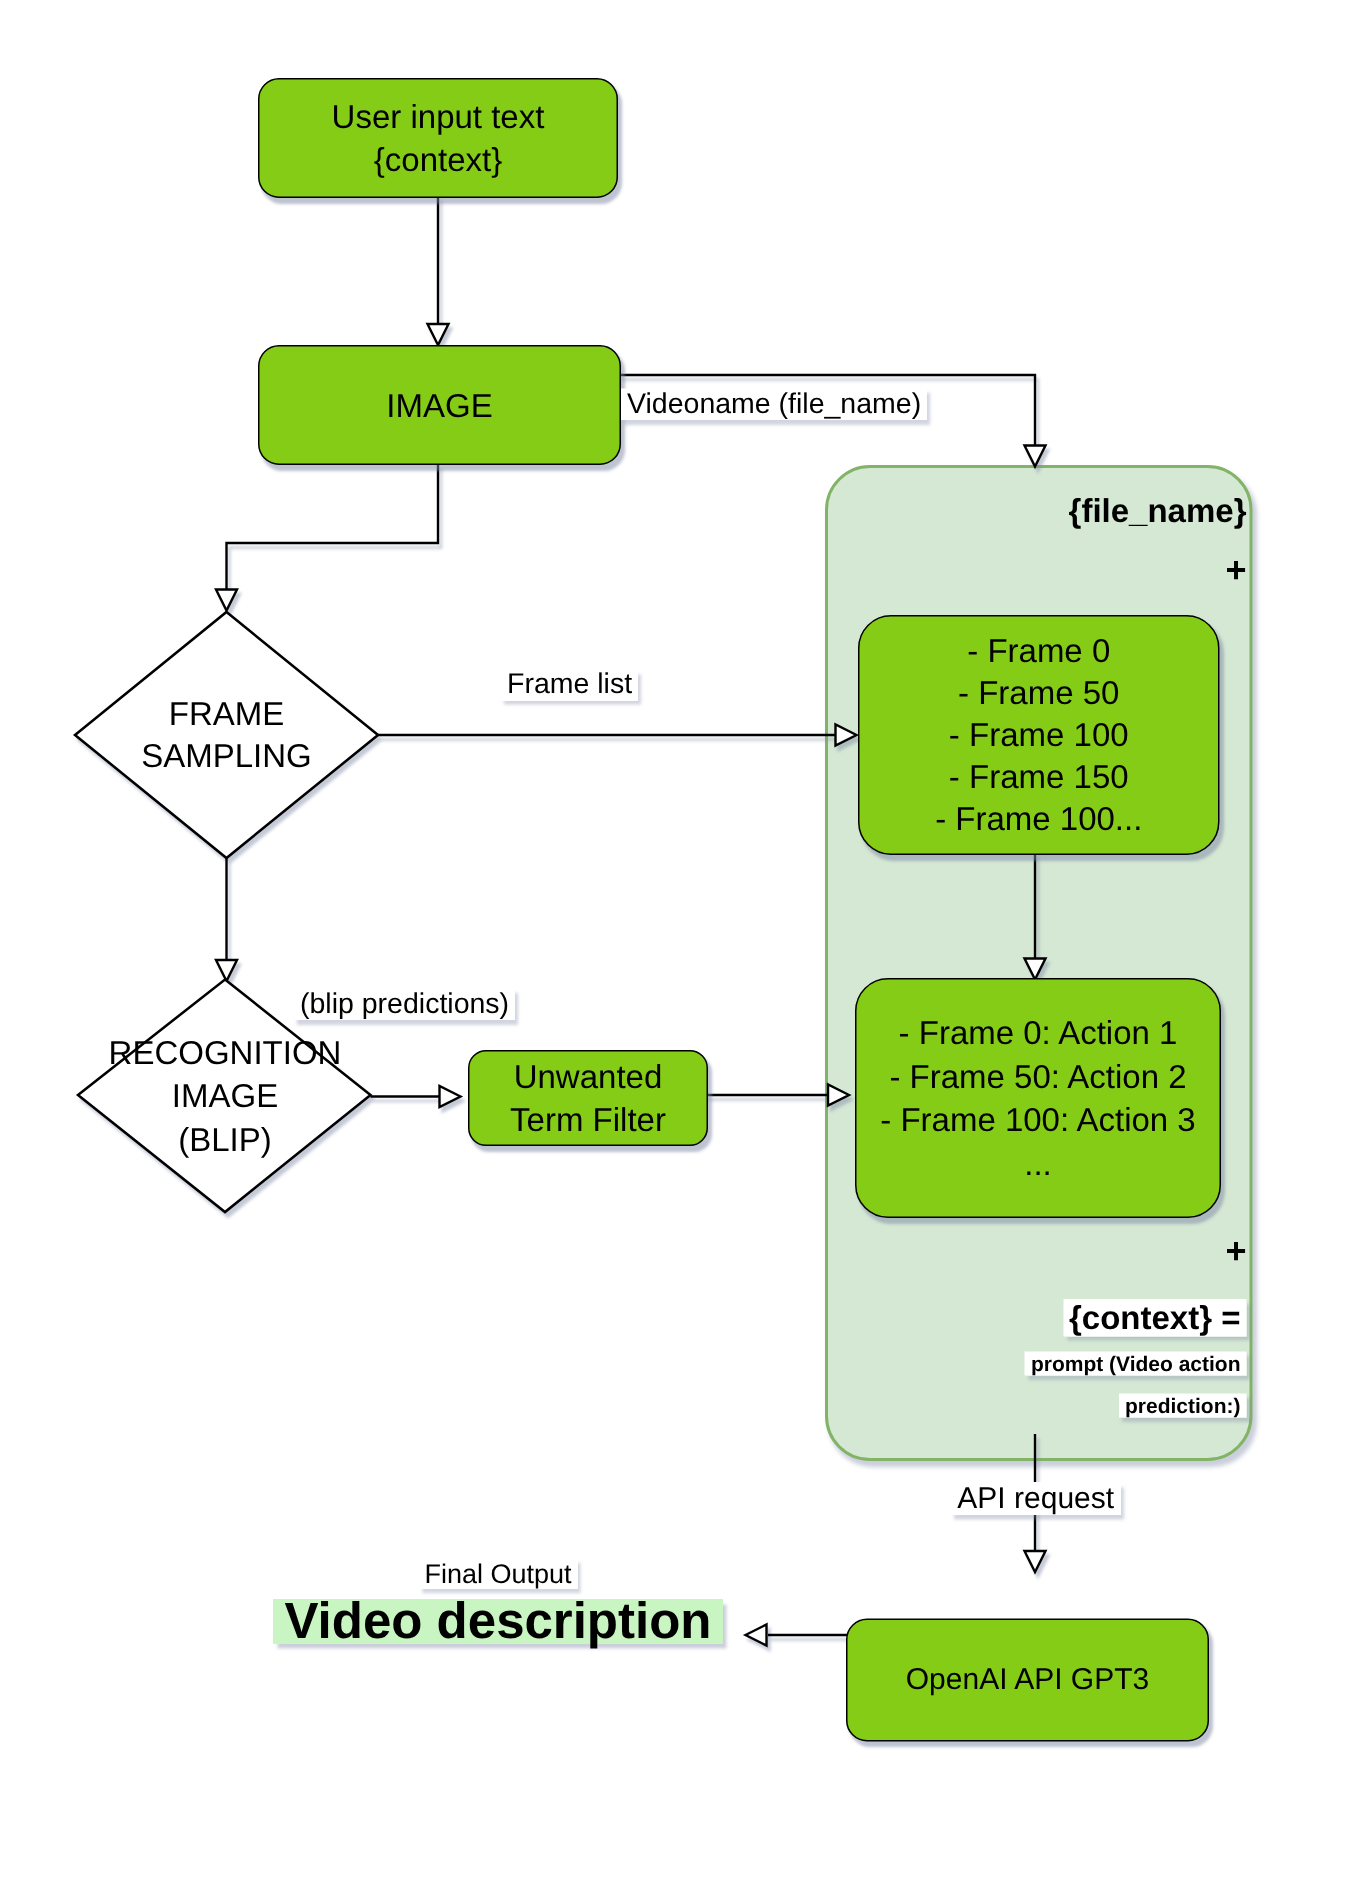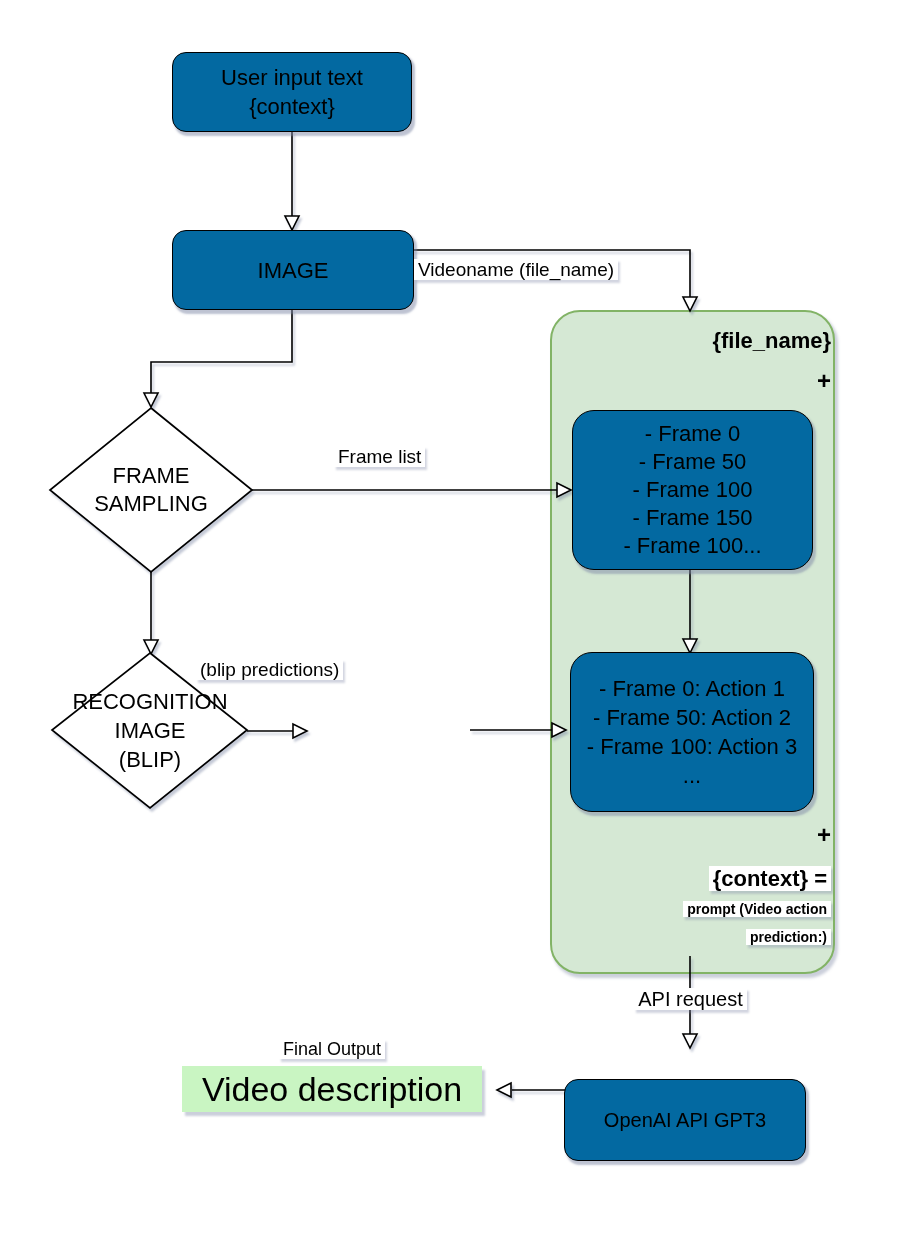--- a/index.html
+++ b/index.html
@@ -6,21 +6,21 @@
   .canvas{
     position:relative;width:914px;height:1256px;background:#fff;overflow:hidden;
     font-family:"Liberation Sans","DejaVu Sans",sans-serif;color:#000;
   }
   .wires{position:absolute;left:0;top:0;z-index:2;
     filter:drop-shadow(2px 3px 1px rgba(125,135,165,0.45));}
   .wires .edge{fill:none;stroke:var(--stroke,#000);stroke-width:1.6;}
   .wires .head{fill:#fff;stroke:var(--stroke,#000);stroke-width:1.6;}
   .wires .diamond{fill:#fff;stroke:var(--stroke,#000);stroke-width:1.7;}
   .node{
-    position:absolute;z-index:3;background:#0369a1;border:1.8px solid var(--stroke,#000);
+    position:absolute;z-index:3;background:#84cc16;border:1.8px solid var(--stroke,#000);
     display:flex;flex-direction:column;align-items:center;justify-content:center;
     text-align:center;font-size:22px;line-height:29px;
     box-shadow:2.5px 3.5px 2px rgba(125,135,165,0.5);
   }
   .n-user{left:172px;top:52px;width:238px;height:78px;border-radius:14px;}
   .n-video{left:172px;top:230px;width:240px;height:78px;border-radius:14px;}
   .n-filter{left:312px;top:700px;width:158px;height:62px;border-radius:12px;}
   .n-openai{left:564px;top:1050px;width:240px;height:80px;border-radius:14px;font-size:20px;margin-top:29px;}
   .n-frames{left:572px;top:410px;width:239px;height:158px;border-radius:22px;line-height:28px;z-index:4;}
   .n-actions{left:570px;top:652px;width:242px;height:158px;border-radius:22px;z-index:4;}
@@ -43,23 +43,23 @@
   .glabel .bg, .elabel .bg{
     background:#fff;padding:0 4px;box-shadow:2px 3px 2px rgba(125,135,165,0.35);
   }
   .elabel{position:absolute;z-index:5;font-size:19px;line-height:23px;white-space:nowrap;}
   .e-videoname{left:414px;top:258px;}
   .e-framelist{left:334px;top:445px;}
   .e-blip{left:196px;top:658px;}
   .e-api{left:550px;top:988px;width:281px;text-align:center;font-size:20px;}
   .e-final{left:182px;top:1038px;width:300px;text-align:center;font-size:18px;}
   .highlight{
-    position:absolute;z-index:3;left:182px;top:1066px;width:300px;height:46px;
+    position:absolute;z-index:3;left:182px;top:1066px;width:300px;height:30px;
     background:var(--highlight,#c9f5c2);display:flex;align-items:center;justify-content:center;
-    font-size:34px;white-space:nowrap;box-shadow:2.5px 3.5px 2px rgba(125,135,165,0.4);
+    font-size:34px;white-space:nowrap;box-shadow:2.5px 3.5px 2px rgba(125,135,165,0.4);font-weight:bold;
   }
 </style>
 </head>
 <body>
 
 <div class="canvas">
 
   <div class="container-green"></div>
 
   <svg class="wires" width="914" height="1256" viewBox="0 0 914 1256">
@@ -99,20 +99,24 @@
 
   <div class="node n-user">
     <div>User input text</div>
     <div>{context}</div>
   </div>
 
   <div class="node n-video">
     <div>IMAGE</div>
   </div>
 
+  <div class="node n-filter">
+    <div>Unwanted</div>
+    <div>Term Filter</div>
+  </div>
 
   <div class="node n-openai">
     <div>OpenAI API GPT3</div>
   </div>
 
   <div class="dlabel d-frame">
     <div>FRAME</div>
     <div>SAMPLING</div>
   </div>
   <div class="dlabel d-image">

